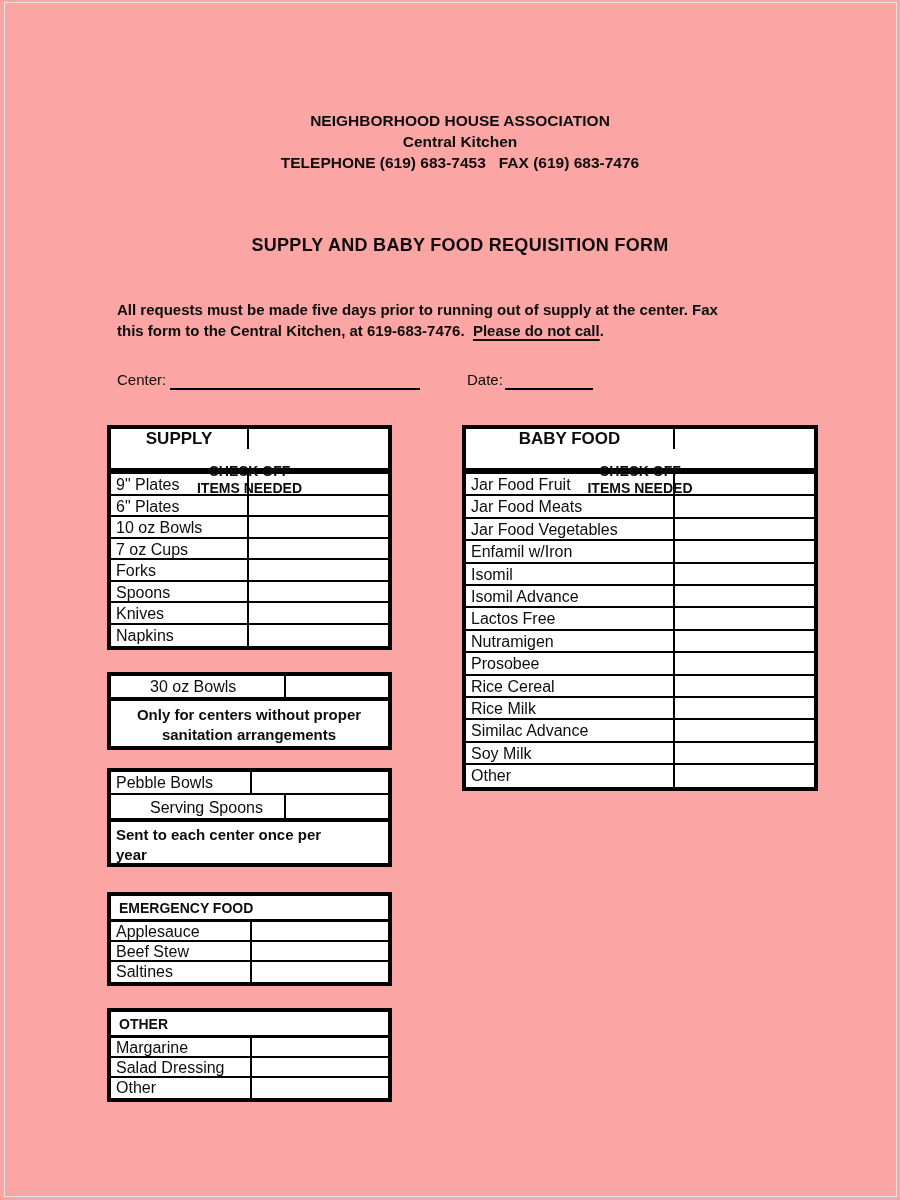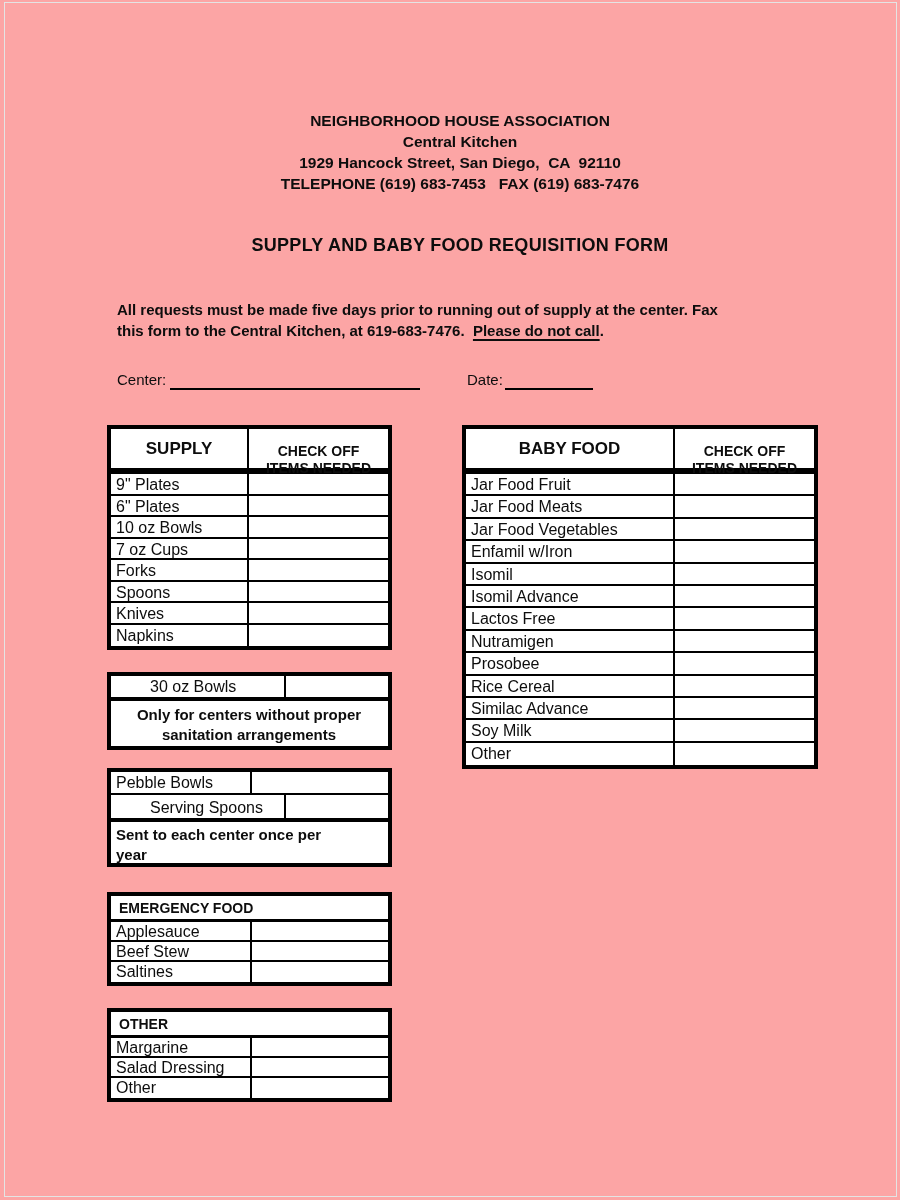--- a/index.html
+++ b/index.html
@@ -58,21 +58,21 @@
     border-bottom: 2px solid #000;
     font-size: 15px;
   }
 
   
   .tbl {
     position: absolute;
     background: #fff;
     border: 4px solid #000;
   }
-  .thead { display: flex; height: 41px; border-bottom: 2px solid #000; }
+  .thead { display: flex; height: 41px; border-bottom: 2px solid #000; flex-direction: column; }
   .th1 {
     display: flex; align-items: center; justify-content: center;
     font-weight: bold; font-size: 17px;
     border-right: 2px solid #000;
   }
   .th2 { flex: 1; text-align: center; font-weight: bold; font-size: 14px; line-height: 17px; padding-top: 14px; }
   .dsep { height: 2px; border-bottom: 4px solid #000; }
 
   .trow { display: flex; border-bottom: 2px solid #000; }
   .trow.last { border-bottom: 0; }
@@ -108,21 +108,20 @@
 </style>
 </head>
 <body>
 
 <div class="page">
   <div class="page-edge"></div>
 
   <div class="org-header">
     <div class="t">NEIGHBORHOOD HOUSE ASSOCIATION</div>
     <div class="t">Central Kitchen</div>
-    <div class="t">1929 Hancock Street, San Diego,  CA  92110</div>
     <div class="t">TELEPHONE (619) 683-7453   FAX (619) 683-7476</div>
   </div>
 
   <div class="form-title t">SUPPLY AND BABY FOOD REQUISITION FORM</div>
 
   <div class="instructions">
     <div class="t">All requests must be made five days prior to running out of supply at the center. Fax</div>
     <div><span class="t">this form to the Central Kitchen, at 619-683-7476.  </span><span class="t ul-text">Please do not call</span><span class="t">.</span></div>
   </div>
 
@@ -217,20 +216,24 @@
       </div>
     <div class="trow">
         <div class="td1 t">Prosobee</div>
         <div class="td2"></div>
       </div>
     <div class="trow">
         <div class="td1 t">Rice Cereal</div>
         <div class="td2"></div>
       </div>
     <div class="trow">
+        <div class="td1 t">Rice Milk</div>
+        <div class="td2"></div>
+      </div>
+    <div class="trow">
         <div class="td1 t">Similac Advance</div>
         <div class="td2"></div>
       </div>
     <div class="trow">
         <div class="td1 t">Soy Milk</div>
         <div class="td2"></div>
       </div>
     <div class="trow last">
         <div class="td1 t">Other</div>
         <div class="td2"></div>

